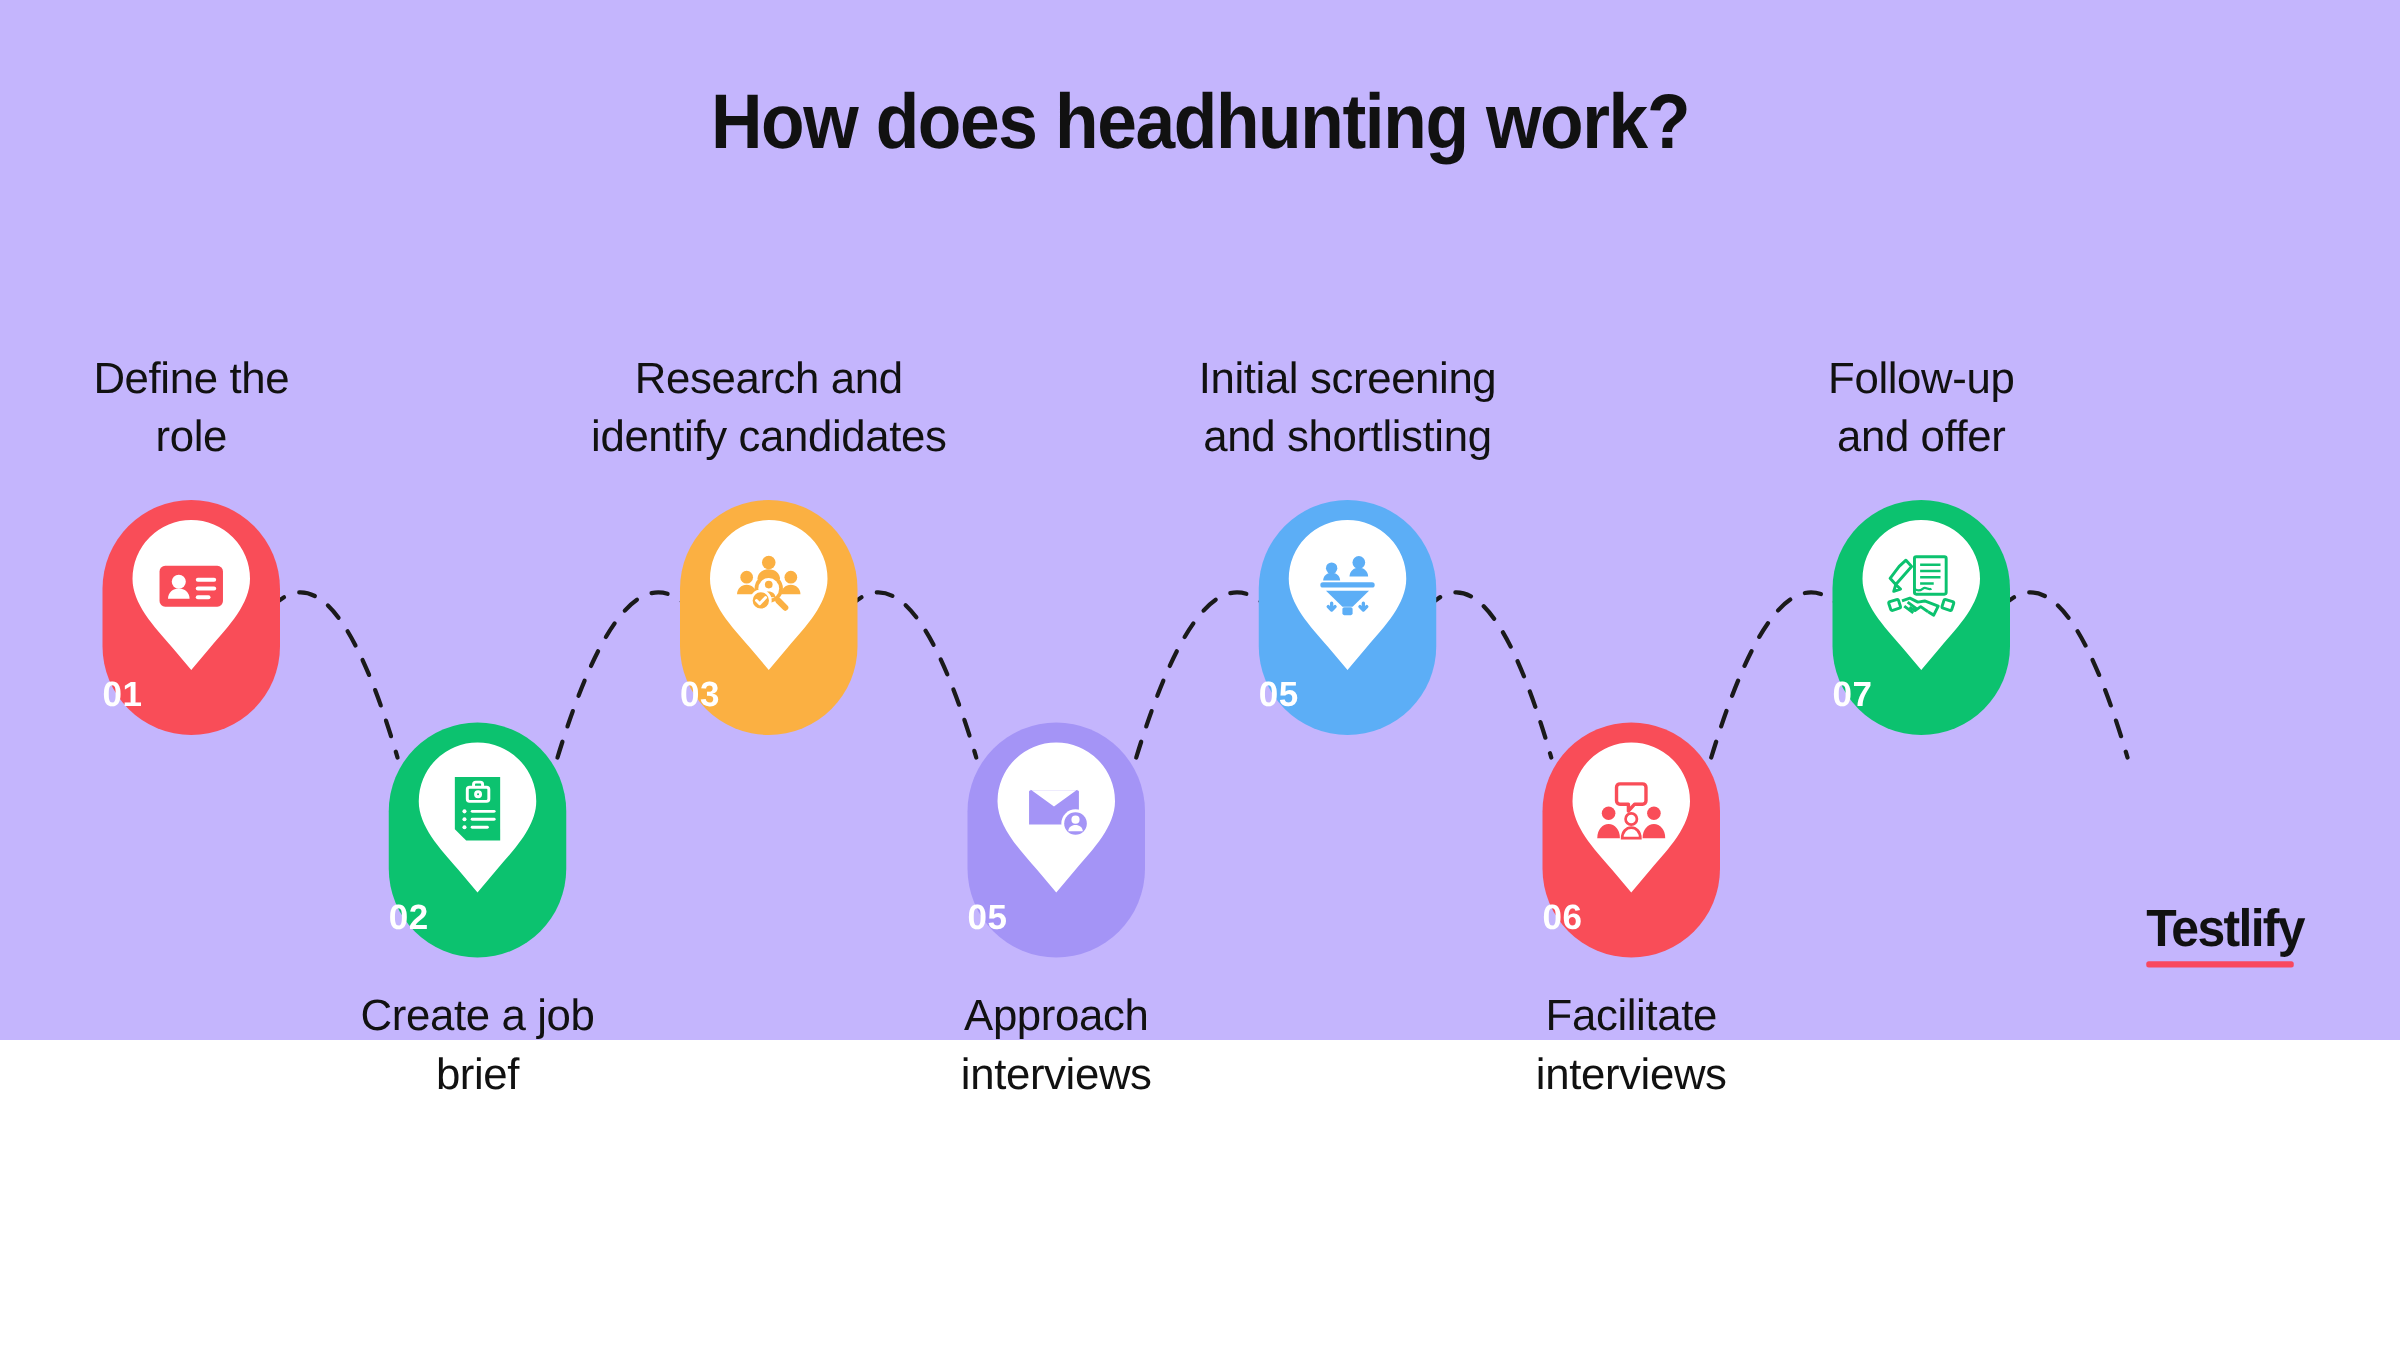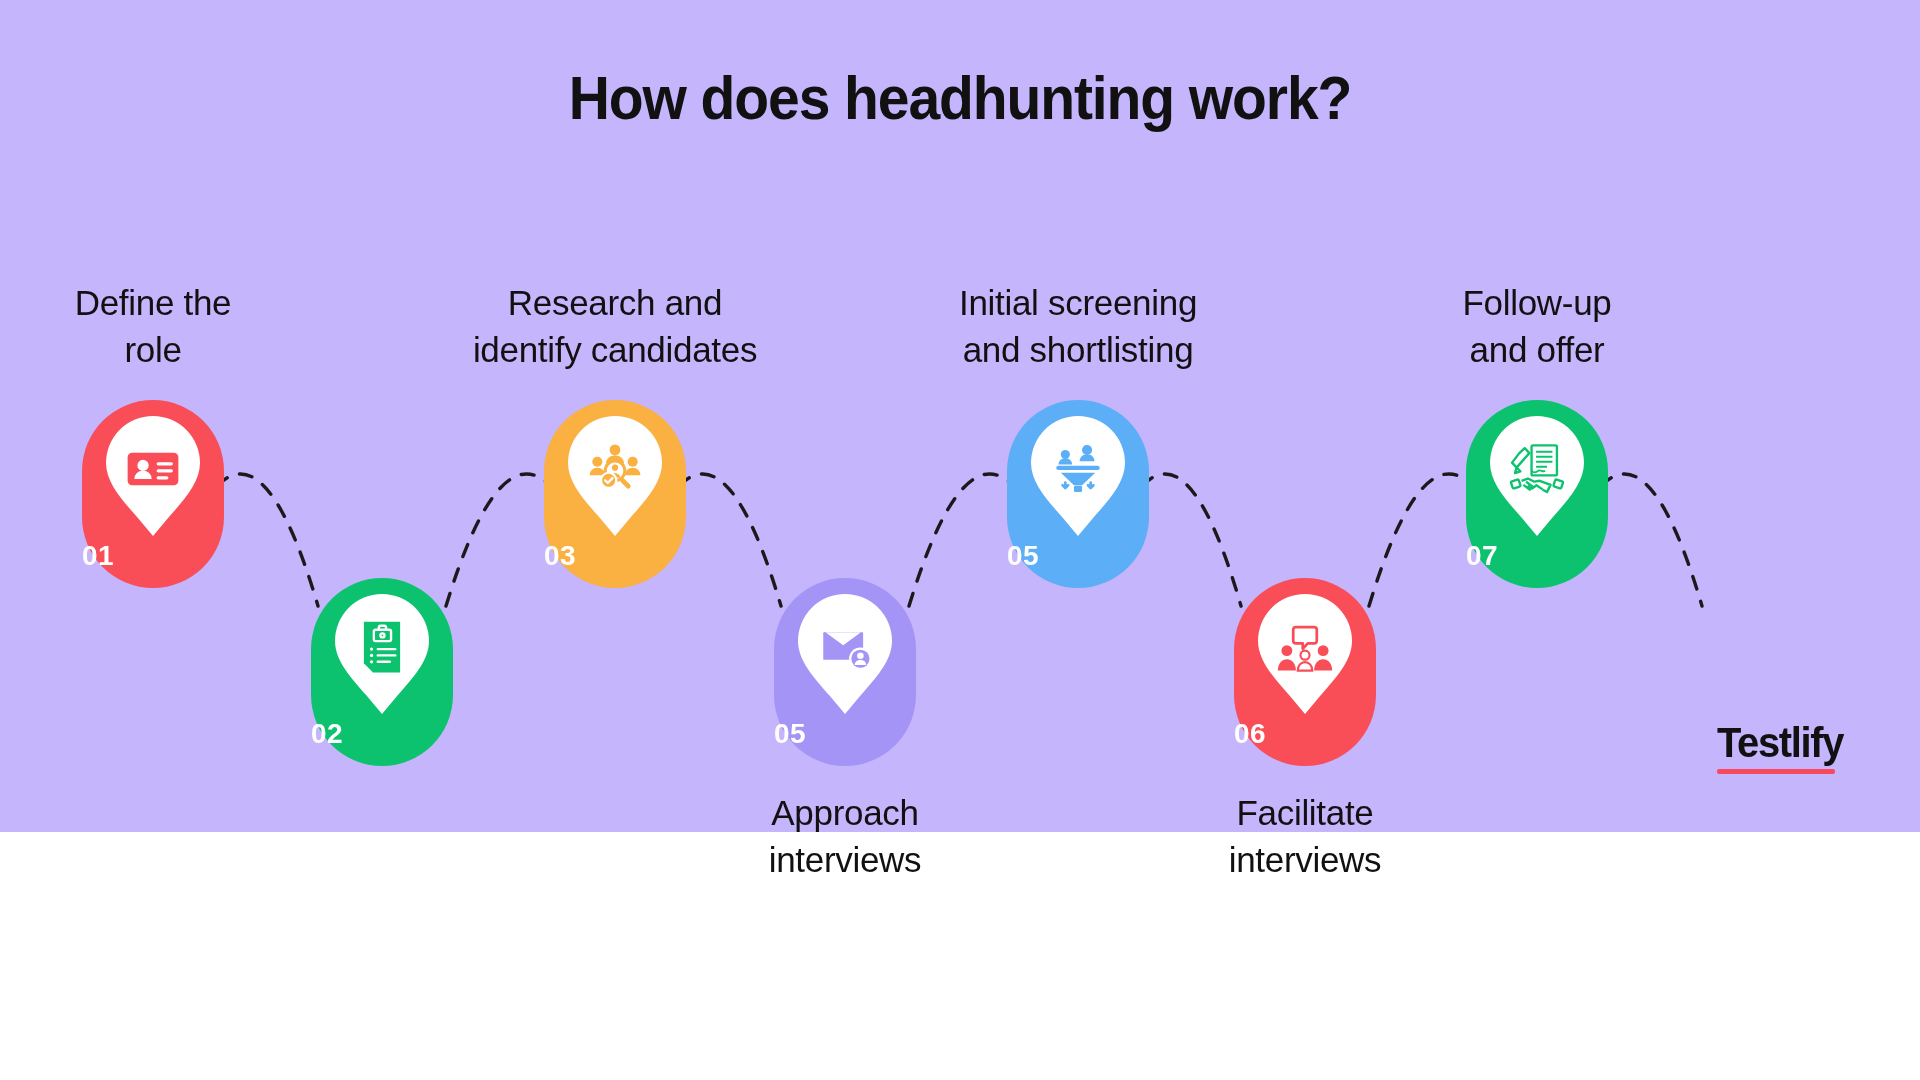--- a/index.html
+++ b/index.html
@@ -173,20 +173,22 @@
       <rect x="26" y="33" width="22" height="2.6" rx="1.3" fill="#fff"></rect>
       <rect x="26" y="40" width="22" height="2.6" rx="1.3" fill="#fff"></rect>
       <rect x="26" y="47" width="16" height="2.6" rx="1.3" fill="#fff"></rect>
       <circle cx="20.5" cy="34.3" r="1.8" fill="#fff"></circle>
       <circle cx="20.5" cy="41.3" r="1.8" fill="#fff"></circle>
       <circle cx="20.5" cy="48.3" r="1.8" fill="#fff"></circle>
     </svg>
           </div>
           <div class="num">02</div>
         </div>
+        <div class="caption below">Create a job
+brief</div>
       </div>
       <div class="step" style="left: 465px; top: 400px; height: 188px;">
         <div class="pill" style="background: rgb(251, 176, 66);">
           <div class="pin">
             <svg viewBox="0 0 112 136">
               <path fill="#ffffff" d="M56 2a47 47 0 0 1 47 47c0 20-17 38-31.5 54.5L56 122 40.5 103.5C26 87 9 69 9 49A47 47 0 0 1 56 2z"></path>
             </svg>
           </div>
           <div class="glyph" style="color: rgb(251, 176, 66);">
     <svg viewBox="0 0 64 64" fill="currentColor">

